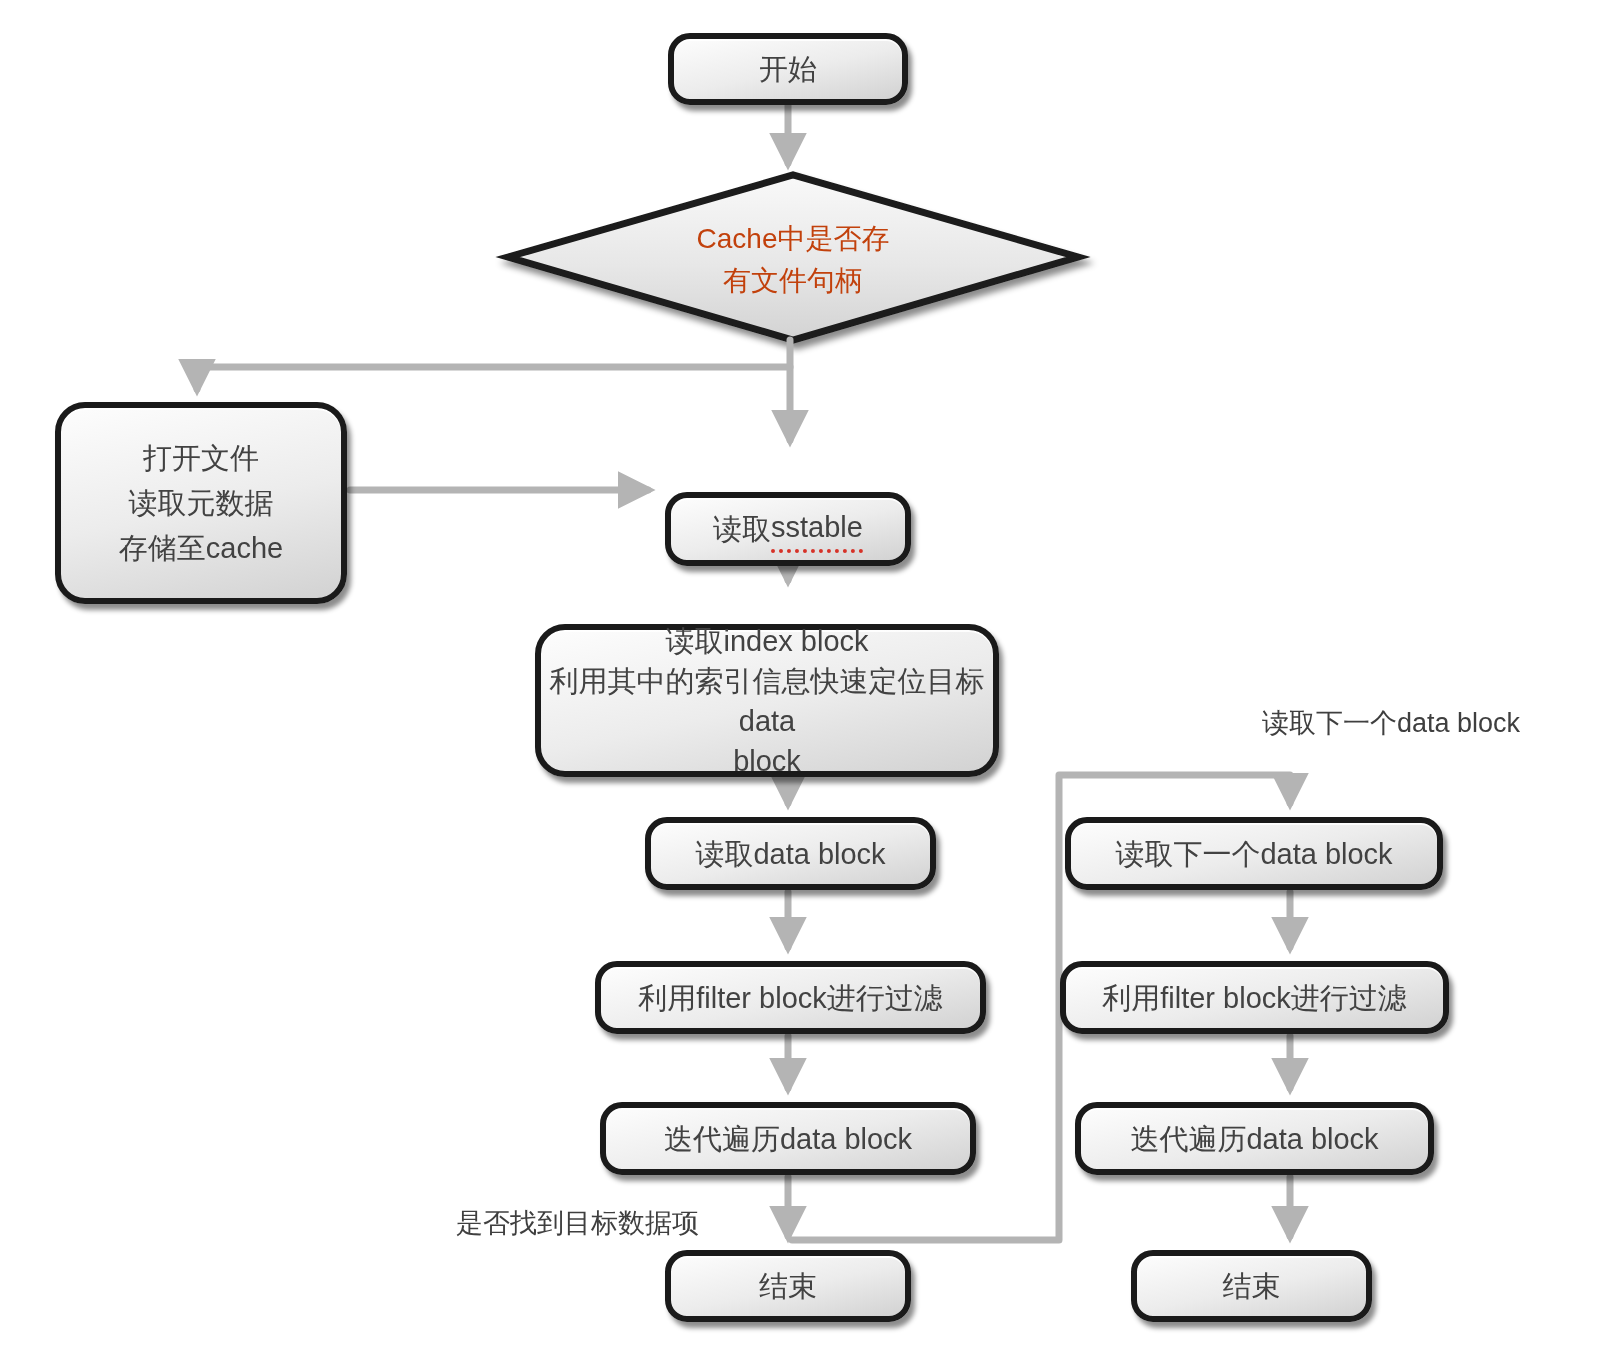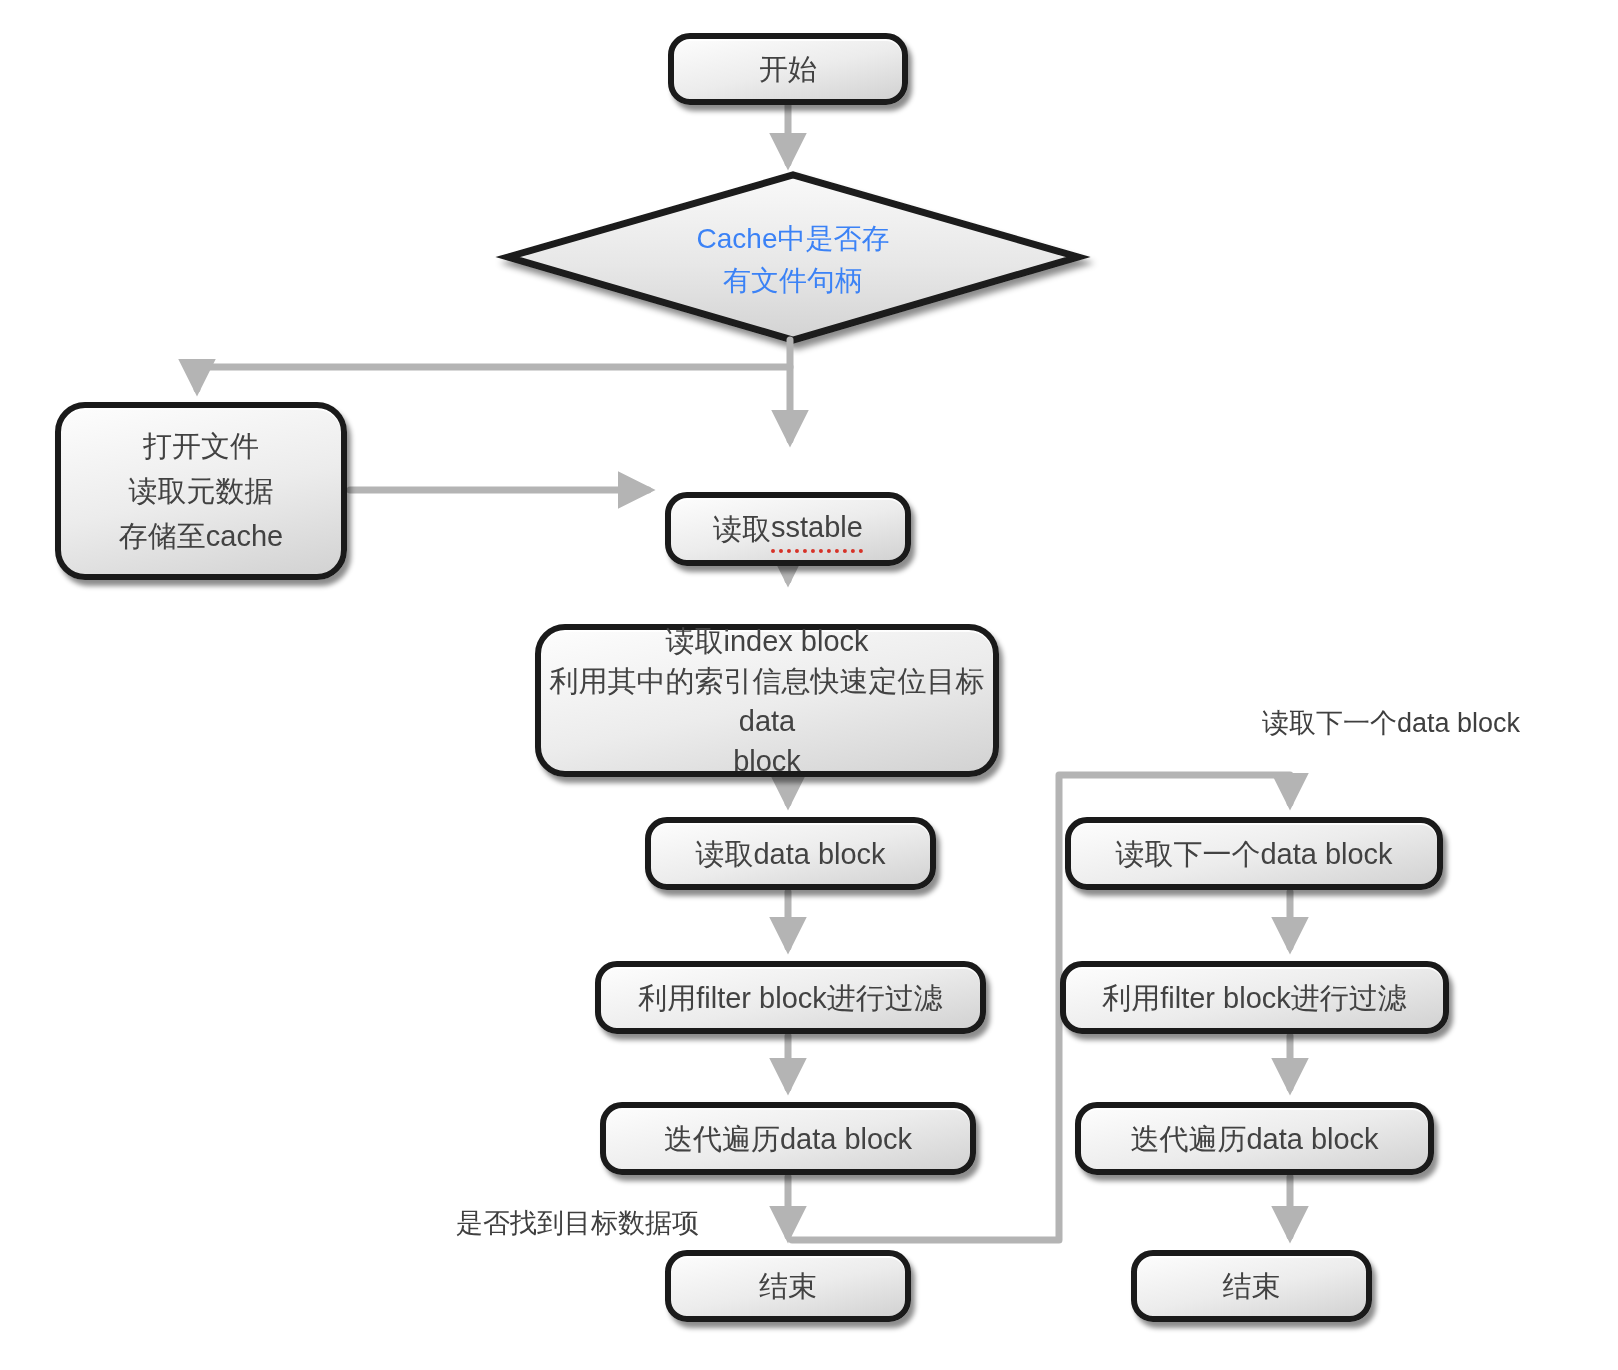--- a/index.html
+++ b/index.html
@@ -13,21 +13,21 @@
     border:6px solid #1a1a1a;border-radius:26px;
     background:linear-gradient(168deg,#fdfdfd 0%,#ececec 52%,#d2d2d2 100%);
     box-shadow:4px 6px 5px rgba(0,0,0,0.45), inset 0 2px 0 rgba(255,255,255,0.85);
     display:flex;align-items:center;justify-content:center;
     text-align:center;color:#424242;font-size:29px;line-height:42px;
     white-space:pre-line;
   }
   .node.small-r{border-radius:22px;}
   .node.big-r{border-radius:30px;}
   .diamond-text{
-    position:absolute;z-index:2;text-align:center;color:#3b82f6;
+    position:absolute;z-index:2;text-align:center;color:#c2410c;
     font-size:28px;line-height:42px;white-space:pre-line;
   }
   .edge-label{
     position:absolute;z-index:3;color:#3f3f3f;font-size:27px;white-space:nowrap;
   }
   .u-red{
     border-bottom:4px dotted #d63228;
     padding-bottom:1px;
     text-align:right;
   }
@@ -69,21 +69,21 @@
       <path d="M1290,1036 L1290,1088" marker-end="url(#ah)"></path>
       <path d="M1290,1177 L1290,1236" marker-end="url(#ah)"></path>
     </g>
   </svg>
 
   <div class="node small-r" style="left:668px;top:33px;width:240px;height:72px;">开始</div>
 
   <div class="diamond-text" style="left:593px;top:218px;width:400px;">Cache中是否存
 有文件句柄</div>
 
-  <div class="node big-r" style="left:55px;top:402px;width:292px;height:178px;line-height:45px;">打开文件
+  <div class="node big-r" style="left:55px;top:402px;width:292px;height:202px;line-height:45px;">打开文件
 读取元数据
 存储至cache</div>
 
   <div class="node small-r" style="left:665px;top:452px;width:246px;height:74px;margin-top:40px;">
     <span>读取</span><span class="u-red">sstable</span>
   </div>
 
   <div class="node big-r" style="left:535px;top:624px;width:464px;height:153px;line-height:40px;">读取index block
 利用其中的索引信息快速定位目标data
 block</div>

